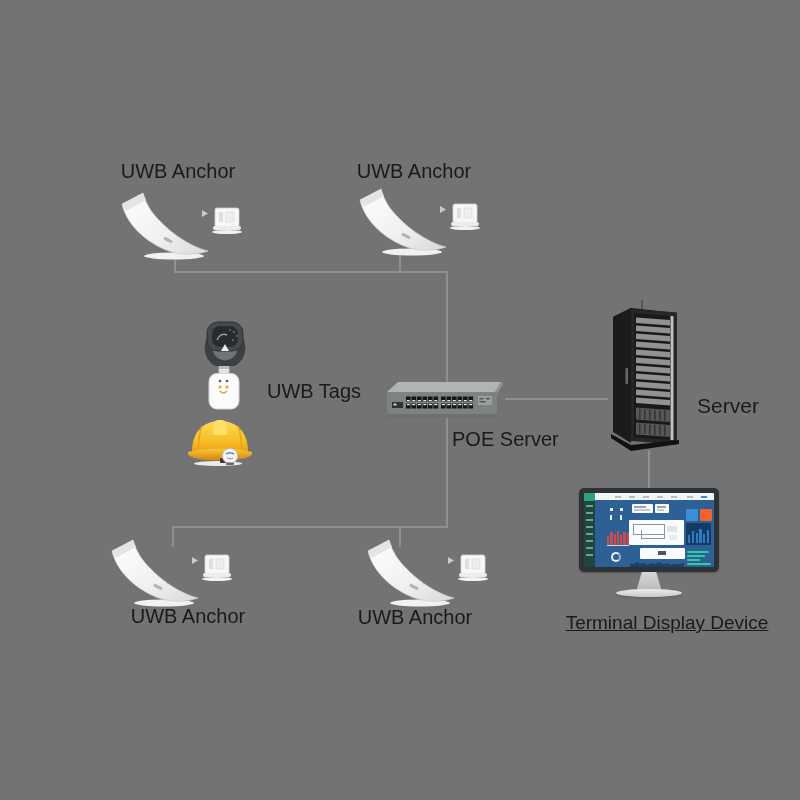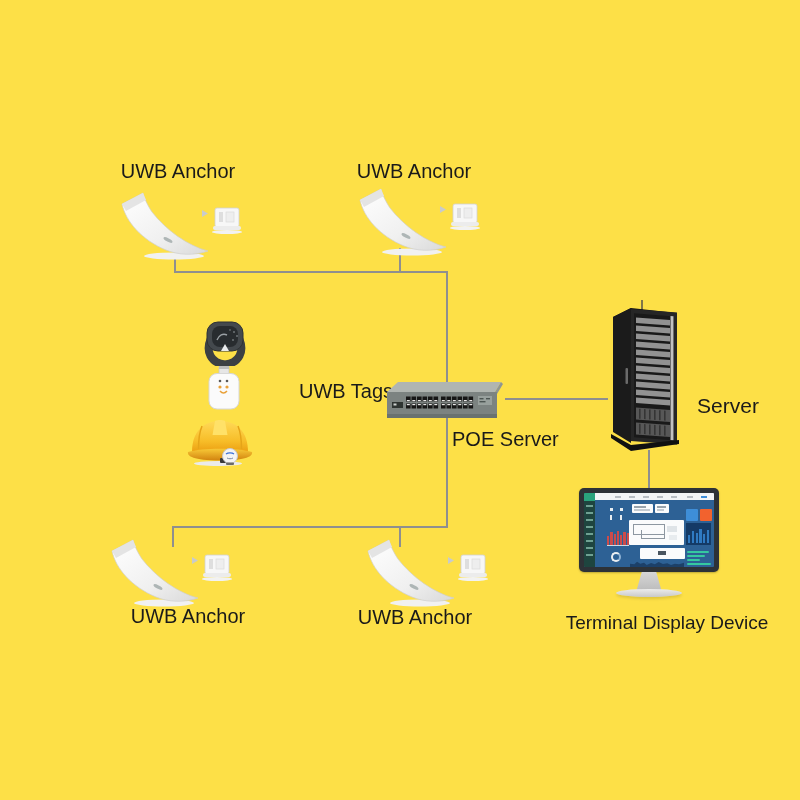--- a/index.html
+++ b/index.html
@@ -1,17 +1,17 @@
 <!DOCTYPE html>
 <html><head>
 <meta charset="utf-8">
 <style>
   html,body{margin:0;padding:0;background:#ffffff;}
   #canvas{
-    position:relative;width:800px;height:800px;background:#fde047;overflow:hidden;
+    position:relative;width:800px;height:800px;background:#737373;overflow:hidden;
     font-family:"Liberation Sans",sans-serif;
   }
   .lbl{
     position:absolute;color:#1a1a1a;font-size:20px;line-height:1.15;
     text-align:center;white-space:nowrap;
   }
   .line{position:absolute;background:#8f8f8f;}
   .dev{position:absolute;}
   
   .mon-frame{
@@ -61,24 +61,24 @@
   <div class="line" style="left:172px;top:526px;width:276px;height:2px;"></div>
   <div class="line" style="left:172px;top:526px;width:2px;height:21px;"></div>
   <div class="line" style="left:399px;top:526px;width:2px;height:21px;"></div>
   <div class="line" style="left:505px;top:398px;width:103px;height:2px;"></div>
   <div class="line" style="left:648px;top:450px;width:2px;height:42px;"></div>
 
   <div class="lbl" style="left:117px;top:160px;width:122px;">UWB Anchor</div>
   <div class="lbl" style="left:353px;top:160px;width:122px;">UWB Anchor</div>
   <div class="lbl" style="left:127px;top:605px;width:122px;">UWB Anchor</div>
   <div class="lbl" style="left:354px;top:606px;width:122px;">UWB Anchor</div>
-  <div class="lbl" style="left:264px;top:380px;width:100px;margin-left:32px;">UWB Tags</div>
+  <div class="lbl" style="left:264px;top:380px;width:100px;">UWB Tags</div>
   <div class="lbl" style="left:452px;top:428px;width:104px;">POE Server</div>
   <div class="lbl" style="left:692px;top:394px;width:72px;font-size:21px;text-align:center;">Server</div>
-  <div class="lbl" style="left:556px;top:612px;width:222px;font-size:19px;">Terminal Display Device</div>
+  <div class="lbl" style="left:556px;top:612px;width:222px;font-size:19px;text-decoration:underline;">Terminal Display Device</div>
 
   <div class="dev" style="left:110px;top:188px;width:145px;height:78px;">
     <svg width="145" height="78" viewBox="0 0 145 78">
       <defs>
         <linearGradient id="bladeG" x1="0" y1="0" x2="1" y2="1">
           <stop offset="0" stop-color="#ffffff"></stop>
             <stop offset=".6" stop-color="#f0f0f0"></stop>
             <stop offset="1" stop-color="#d9d9d9"></stop>
         </linearGradient>
       </defs>

